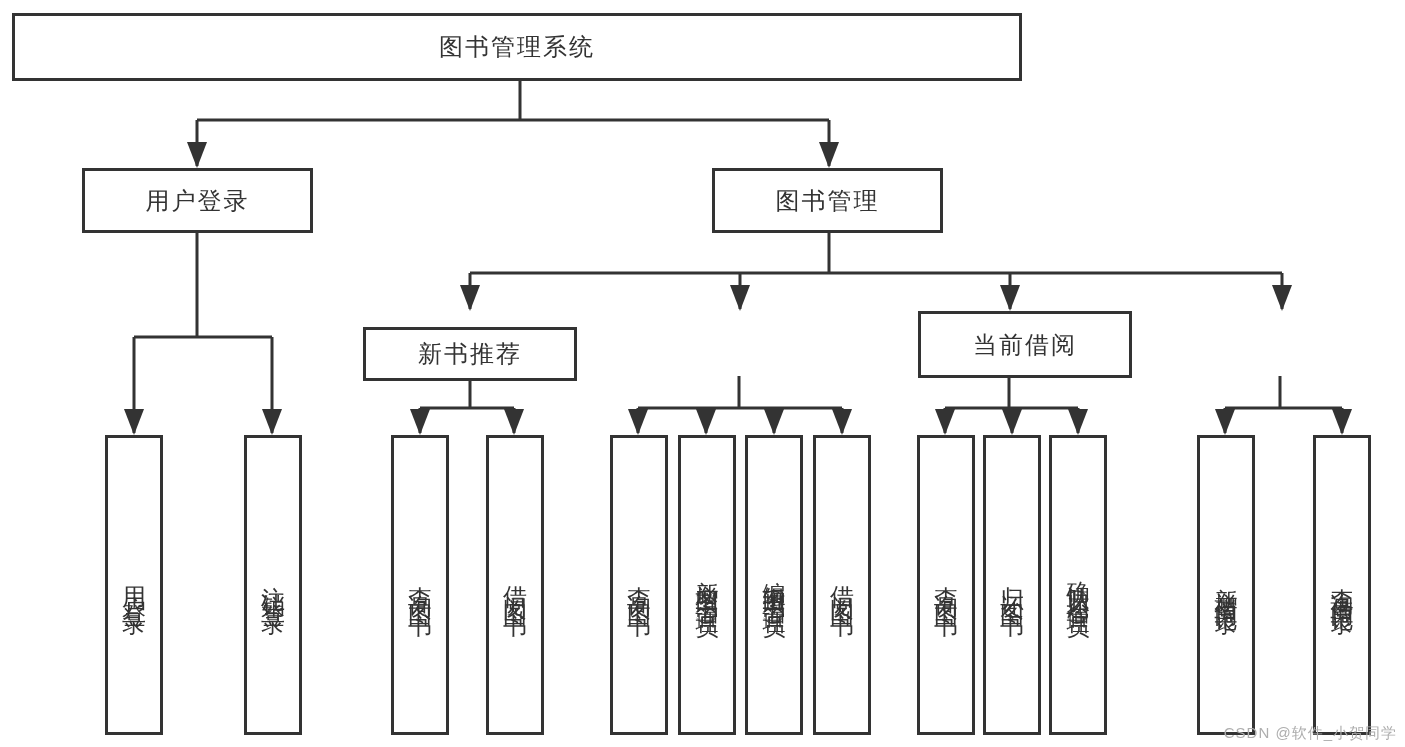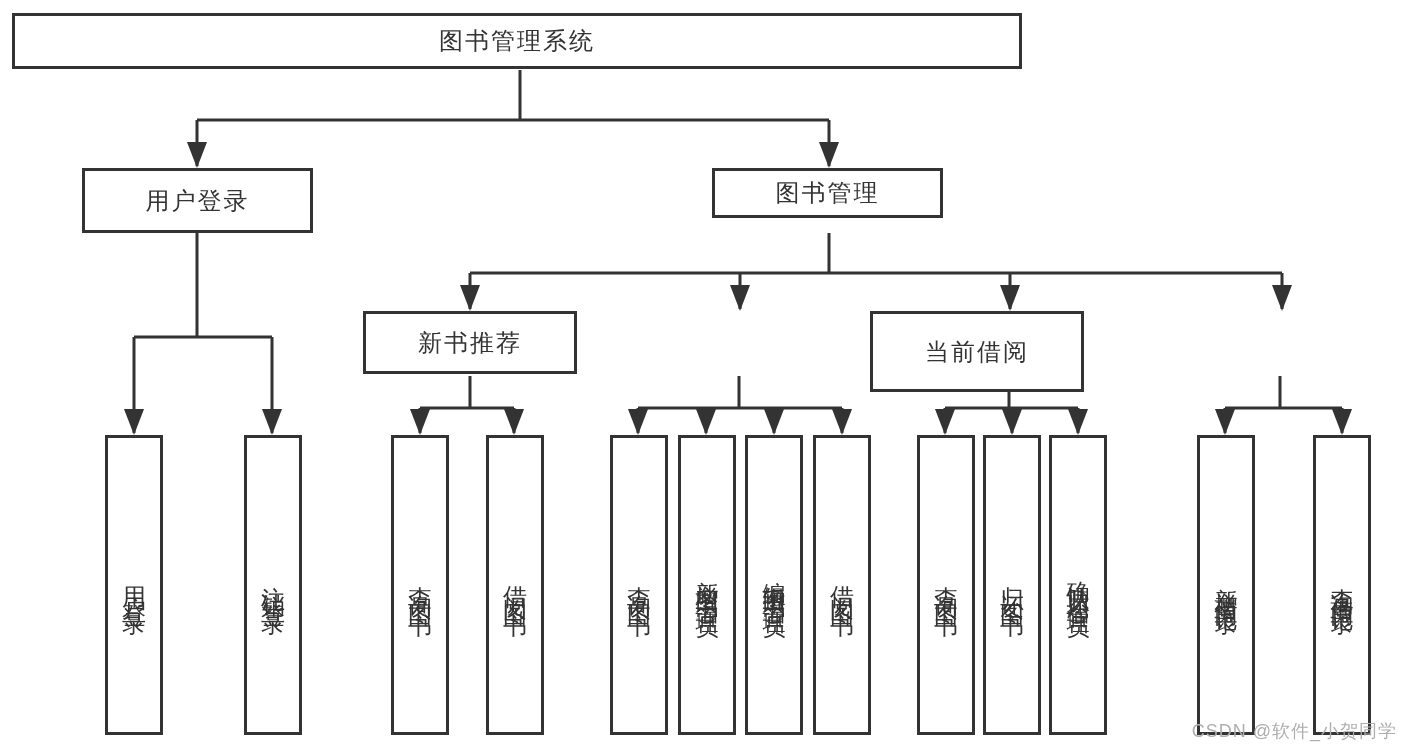--- a/index.html
+++ b/index.html
@@ -45,21 +45,21 @@
     line-height: 1;
   }
   .box.v .lbl.long {
     letter-spacing: 5px;
     font-size: 23px;
   }
   .watermark {
     position: absolute;
     right: 8px;
     bottom: 4px;
-    font-size: 18px;
+    font-size: 15px;
     color: #aeaeae;
     letter-spacing: 1px;
     white-space: nowrap;
   }
 </style>
 </head>
 <body>
 
 <div class="canvas">
 
@@ -89,35 +89,35 @@
       <polygon points="764,409 784,409 774,435"></polygon>
       <polygon points="832,409 852,409 842,435"></polygon>
       <polygon points="935,409 955,409 945,435"></polygon>
       <polygon points="1002,409 1022,409 1012,435"></polygon>
       <polygon points="1068,409 1088,409 1078,435"></polygon>
       <polygon points="1215,409 1235,409 1225,435"></polygon>
       <polygon points="1332,409 1352,409 1342,435"></polygon>
     </g>
   </svg>
 
-  <div class="box h" style="left:12px;top:13px;width:1010px;height:56px">
+  <div class="box h" style="left:12px;top:13px;width:1010px;height:68px">
     <span class="lbl">图书管理系统</span>
   </div>
 
   <div class="box h" style="left:82px;top:168px;width:231px;height:65px">
     <span class="lbl">用户登录</span>
   </div>
-  <div class="box h" style="left:712px;top:168px;width:231px;height:50px">
+  <div class="box h" style="left:712px;top:168px;width:231px;height:65px">
     <span class="lbl">图书管理</span>
   </div>
 
-  <div class="box h" style="left:363px;top:311px;width:214px;height:63px">
+  <div class="box h" style="left:363px;top:327px;width:214px;height:54px">
     <span class="lbl">新书推荐</span>
   </div>
-  <div class="box h" style="left:870px;top:311px;width:214px;height:81px">
+  <div class="box h" style="left:918px;top:311px;width:214px;height:67px">
     <span class="lbl">当前借阅</span>
   </div>
 
   <div class="box v" style="left:105px;top:435px;width:58px;height:300px">
     <span class="lbl">用户登录</span>
   </div>
   <div class="box v" style="left:244px;top:435px;width:58px;height:300px">
     <span class="lbl">注销登录</span>
   </div>
 

